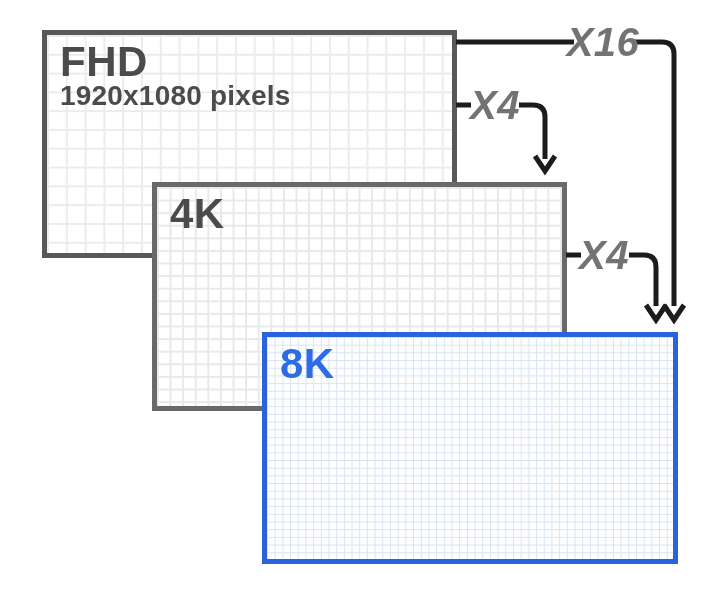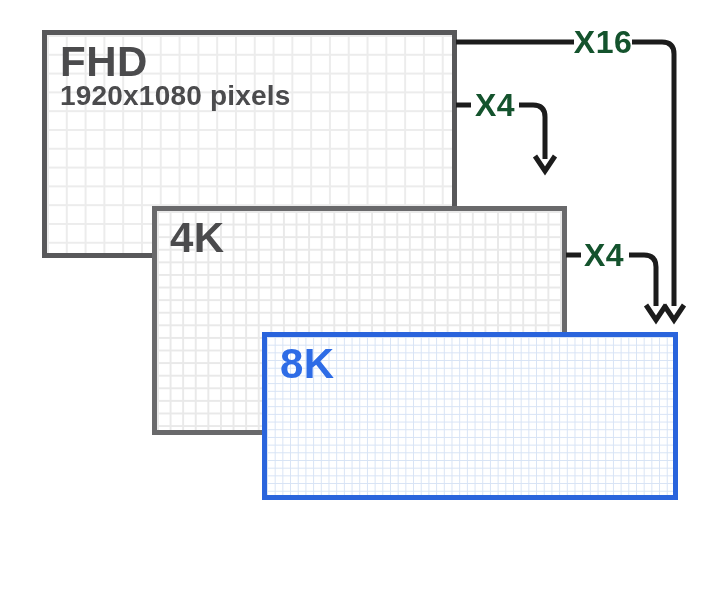--- a/index.html
+++ b/index.html
@@ -39,26 +39,25 @@
   
   .box-4k {
     left: 152px; top: 182px;
     width: 415px; height: 229px;
     border: 5px solid #69696b;
     background-image:
       linear-gradient(to right, #e9e9e9 1.5px, transparent 1.5px),
       linear-gradient(to bottom, #e9e9e9 1.5px, transparent 1.5px);
     background-size: 12.6px 12.6px;
     z-index: 2;
-    margin-top: 24px;
   }
   
   .box-8k {
     left: 262px; top: 332px;
-    width: 416px; height: 168px;
+    width: 416px; height: 232px;
     border: 5px solid #2a64dc;
     background-image:
       linear-gradient(to right, #d7e3f5 1px, transparent 1px),
       linear-gradient(to bottom, #d7e3f5 1px, transparent 1px);
     background-size: 7.7px 7.7px;
     z-index: 3;
   }
   .res-title {
     font-size: 42px;
     font-weight: 700;
@@ -77,26 +76,27 @@
   .arrows-svg {
     position: absolute;
     left: 0; top: 0;
     width: 720px; height: 615px;
     z-index: 4;
     pointer-events: none;
   }
   .arrow-label {
     position: absolute;
     transform: translate(-50%, -50%);
-    font-size: 32px;
+    font-size: 40px;
     font-weight: 700;
-    color: #14532d;
+    color: #737373;
     letter-spacing: 0.5px;
     z-index: 5;
     white-space: nowrap;
+    font-style: italic;
   }
   .label-x4-a  { left: 495px; top: 105px; }
   .label-x16   { left: 603px; top: 42px;  }
   .label-x4-b  { left: 604px; top: 255px; }
 </style>
 </head>
 <body>
 
 <div class="canvas">
 

